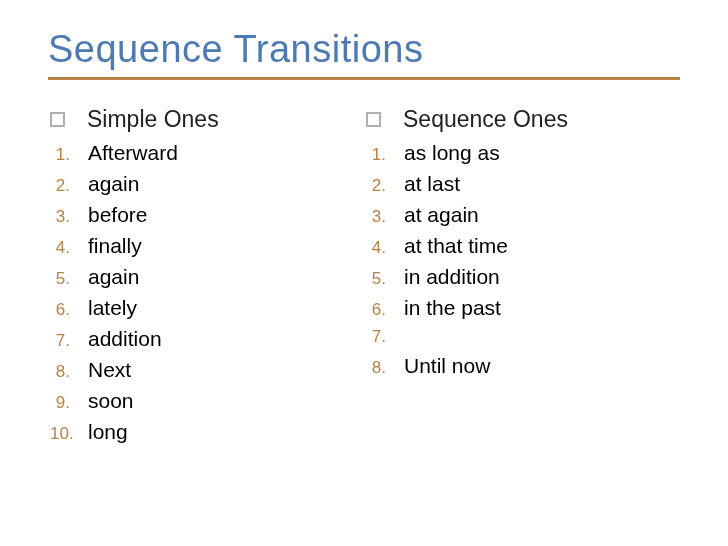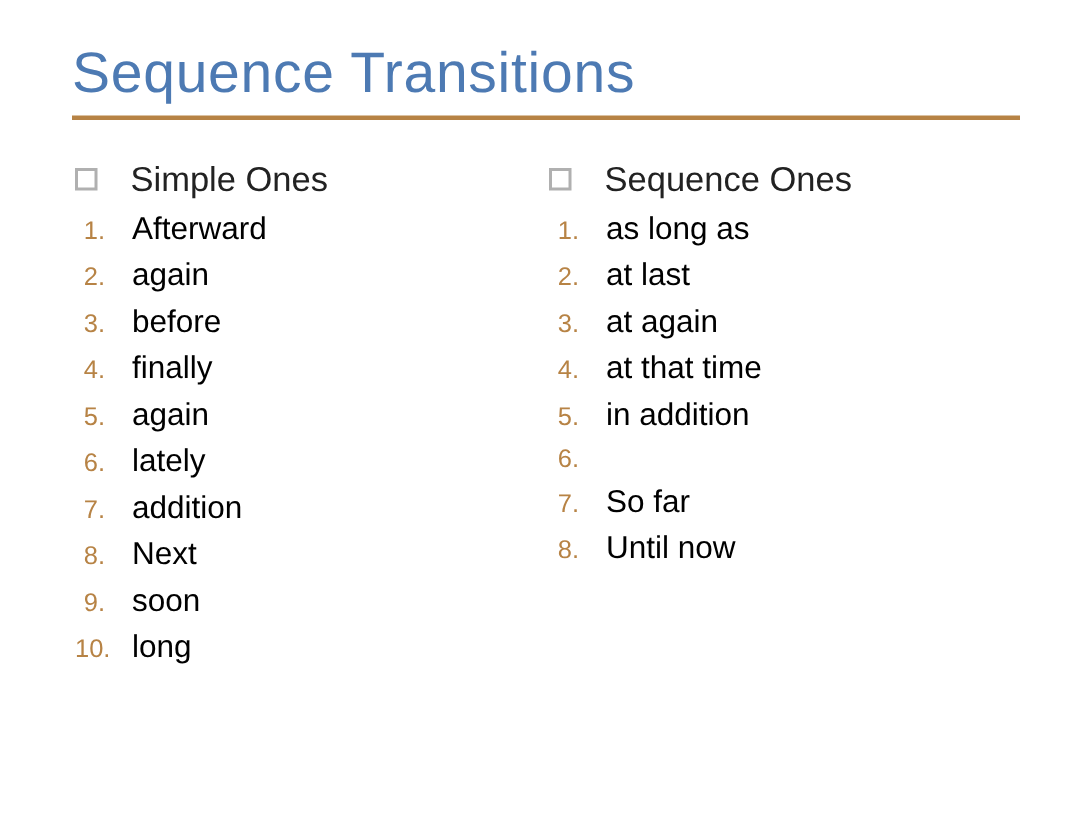--- a/index.html
+++ b/index.html
@@ -148,24 +148,24 @@
       <div class="item-row">
           <span class="num">4.</span>
           <span class="item-text">at that time</span>
         </div>
       <div class="item-row">
           <span class="num">5.</span>
           <span class="item-text">in addition</span>
         </div>
       <div class="item-row">
           <span class="num">6.</span>
+          <span class="item-text">in the past</span>
         </div>
       <div class="item-row">
           <span class="num">7.</span>
-          <span class="item-text">So far</span>
         </div>
       <div class="item-row">
           <span class="num">8.</span>
           <span class="item-text">Until now</span>
         </div>
     </div>
 
   </div>
 </div>
 

